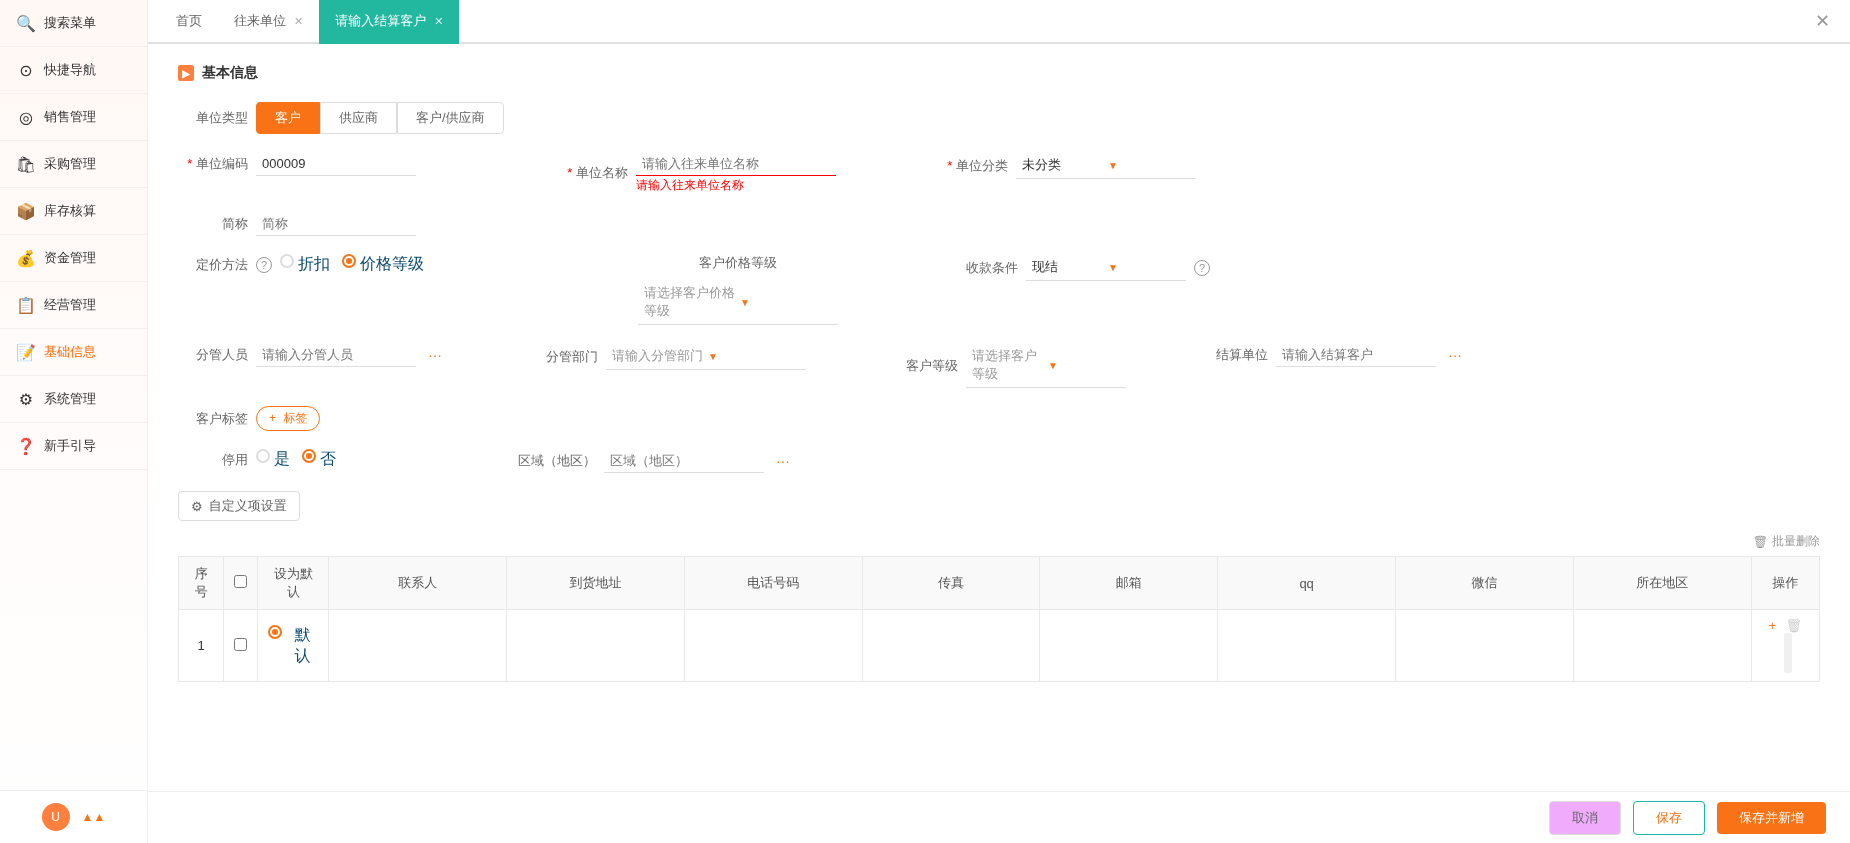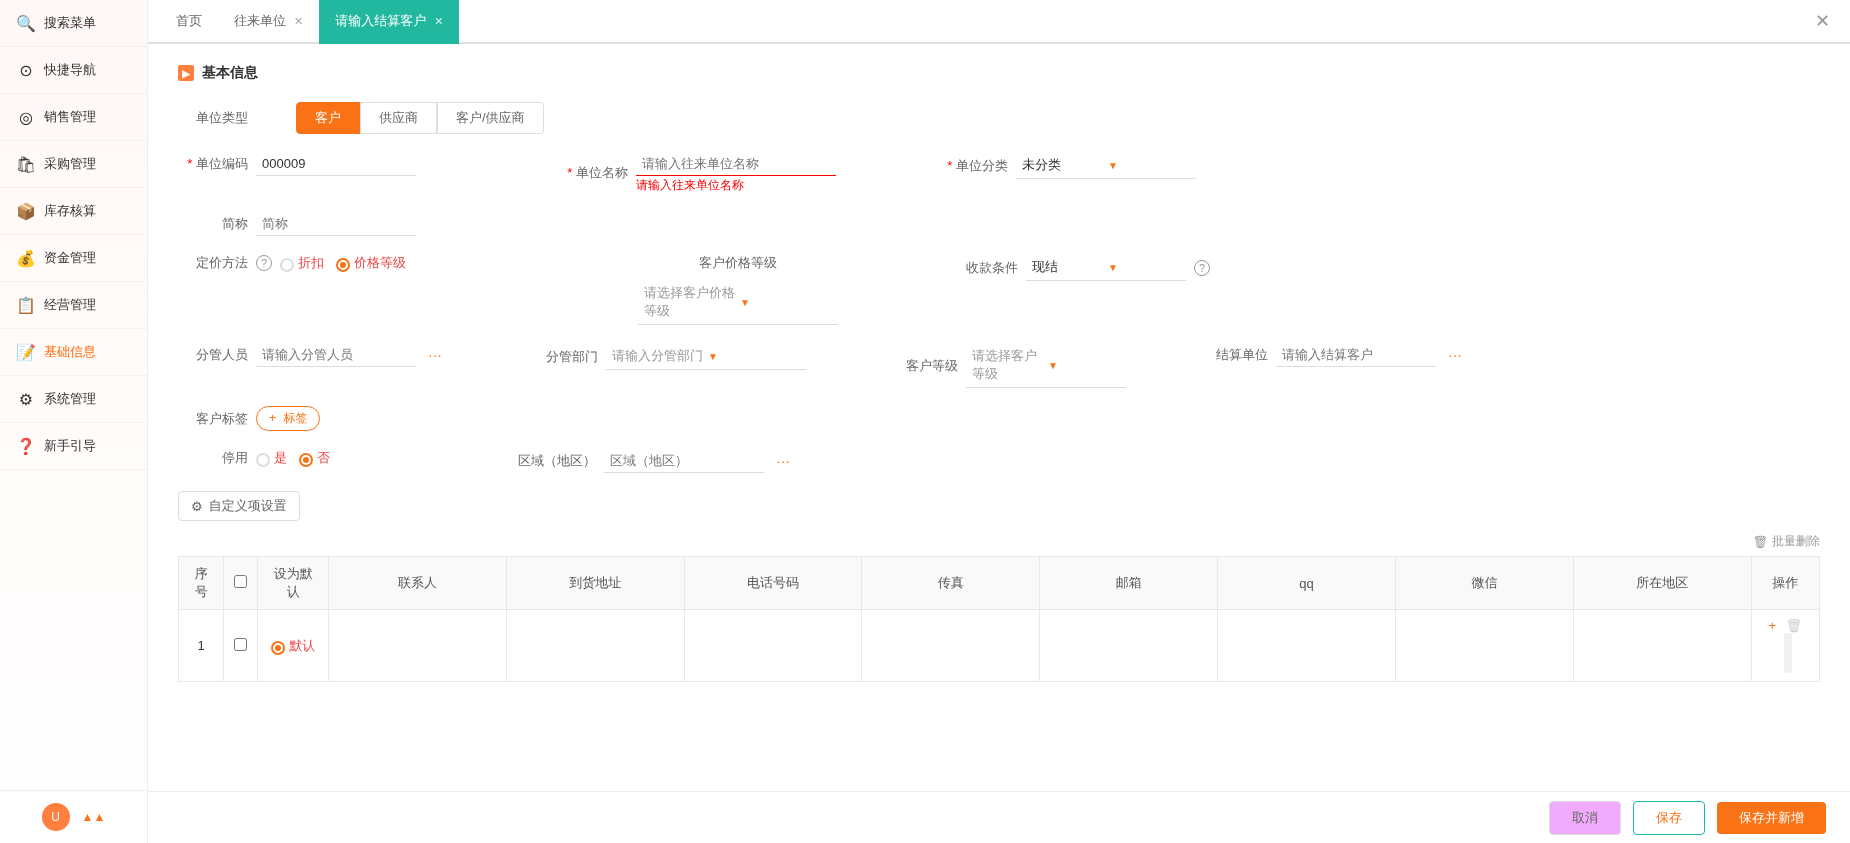--- a/index.html
+++ b/index.html
@@ -180,36 +180,36 @@
       cursor: pointer;
       font-size: 13px;
       background: #fff;
       color: #666;
     }
     .type-btn.active {
       background: #f97316;
       color: #fff;
       border-color: #f97316;
     }
-    .type-btn:first-child { border-radius: 4px 0 0 4px; margin-left: 40px; }
+    .type-btn:first-child { border-radius: 4px 0 0 4px; }
     .type-btn:last-child { border-radius: 0 4px 4px 0; }
 
     
     .radio-group {
       display: flex;
       align-items: center;
       gap: 12px;
     }
     .radio-item {
       display: flex;
-      align-items: flex-end;
+      align-items: flex-start;
       gap: 4px;
       cursor: pointer;
-      font-size: 13px;
-      color: #ef4444;
+      font-size: 16px;
+      color: #0c4a6e;
     }
     .radio-circle {
       width: 14px; height: 14px;
       border-radius: 50%;
       border: 2px solid #ddd;
       display: flex; align-items: center; justify-content: center;
     }
     .radio-circle.checked {
       border-color: #f97316;
     }

